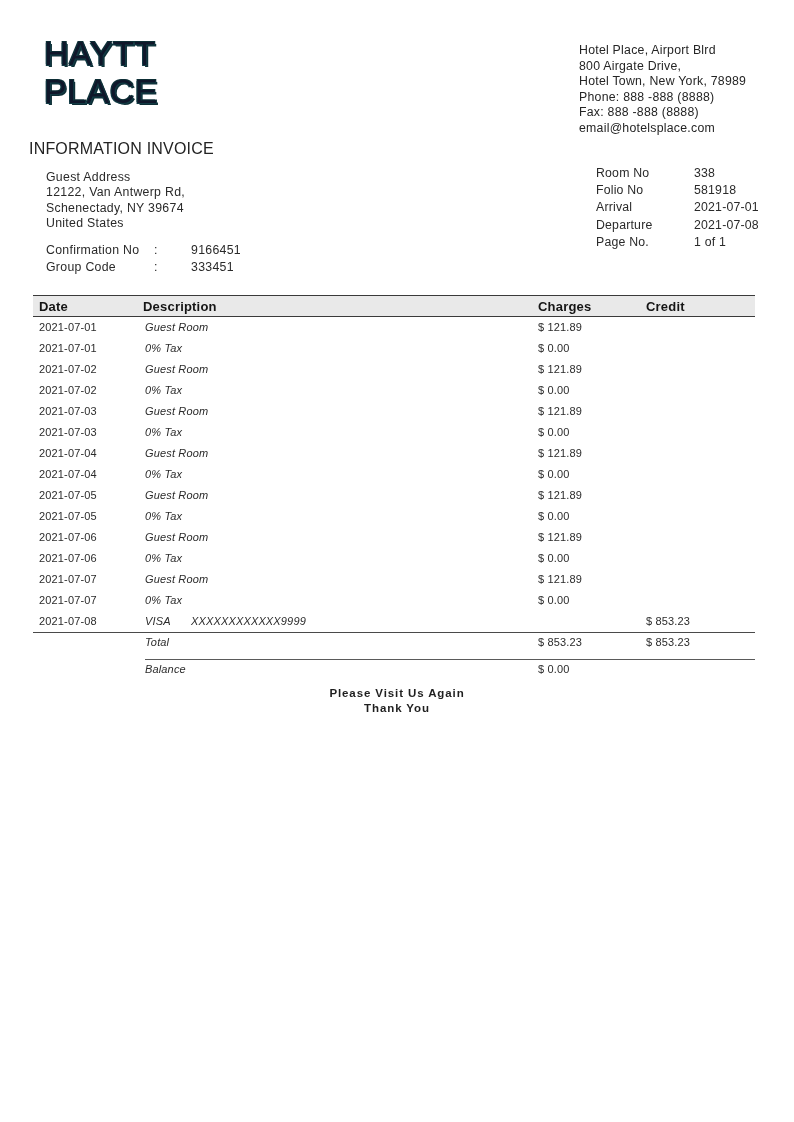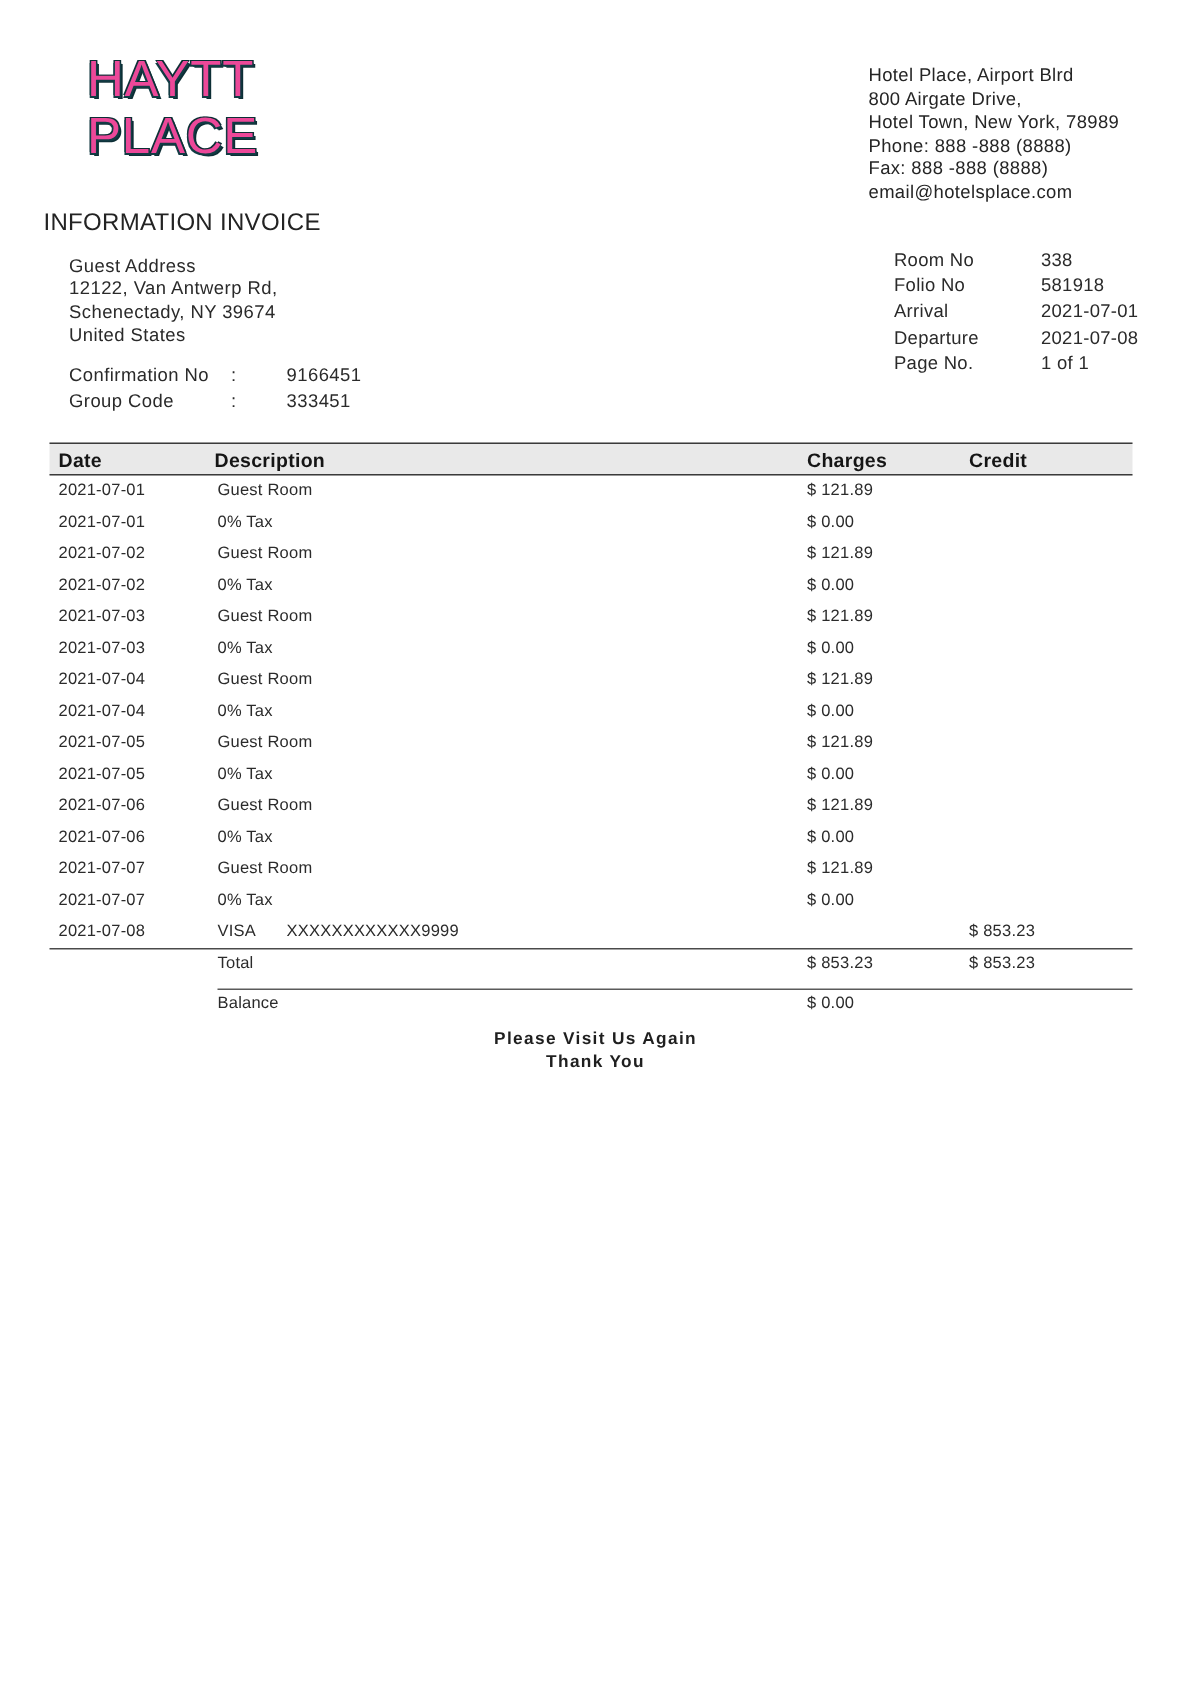--- a/index.html
+++ b/index.html
@@ -25,27 +25,27 @@
   
   .header {
     position: absolute;
     top: 34px;
     left: 0;
     width: 794px;
     height: 110px;
   }
   .logo {
     position: absolute;
-    left: 58px;
+    left: 44px;
     top: 0px;
     font-size: 34px;
     line-height: 38px;
     font-weight: 400;
     letter-spacing: 0.5px;
-    color: #ec4899;
+    color: #0f172a;
     text-shadow:
        1px 1px 0 #123b44,
       -1px 1px 0 #123b44,
        1px -1px 0 #0d2e35,
       -1px -1px 0 #0d2e35,
        2px 2px 0 #0d2e35;
   }
   .logo .logo-line { display: block; }
 
   .hotel-address {
@@ -144,21 +144,21 @@
   }
   .row .cell {
     position: absolute;
     top: 4px;
     font-size: 11px;
     color: #2b2b2b;
     letter-spacing: 0.15px;
     white-space: nowrap;
   }
   .row .c-date   { left: 6px; }
-  .row .c-desc   { left: 112px; }
+  .row .c-desc   { left: 112px; font-style: italic; }
   .row .c-charge { left: 505px; }
   .row .c-credit { left: 613px; }
   .row .desc-card-label { display: inline-block; width: 46px; }
 
   .total-rule-top {
     position: absolute;
     left: 0;
     width: 722px;
     height: 0;
     border-top: 1.3px solid #4a4a4a;

